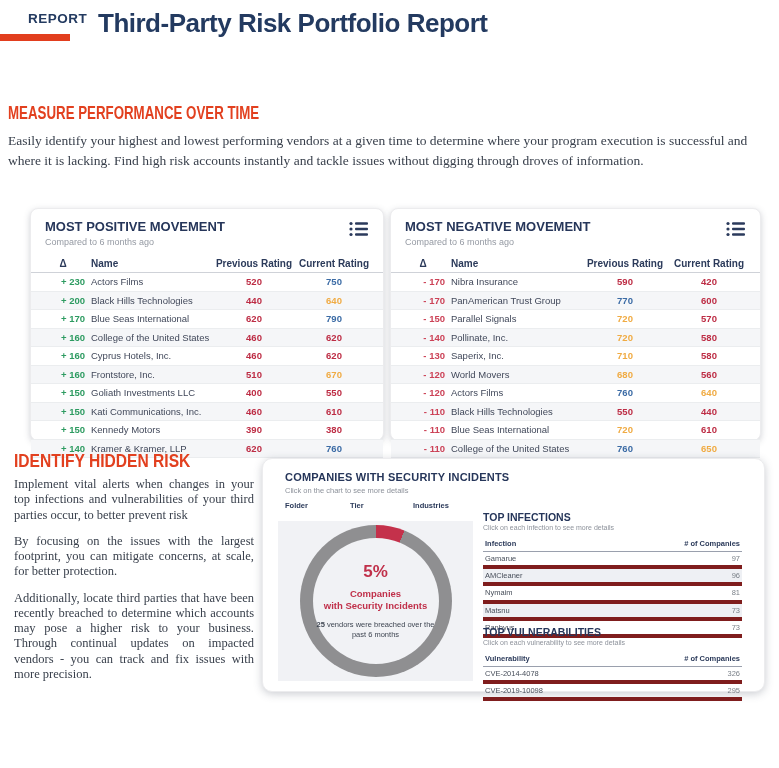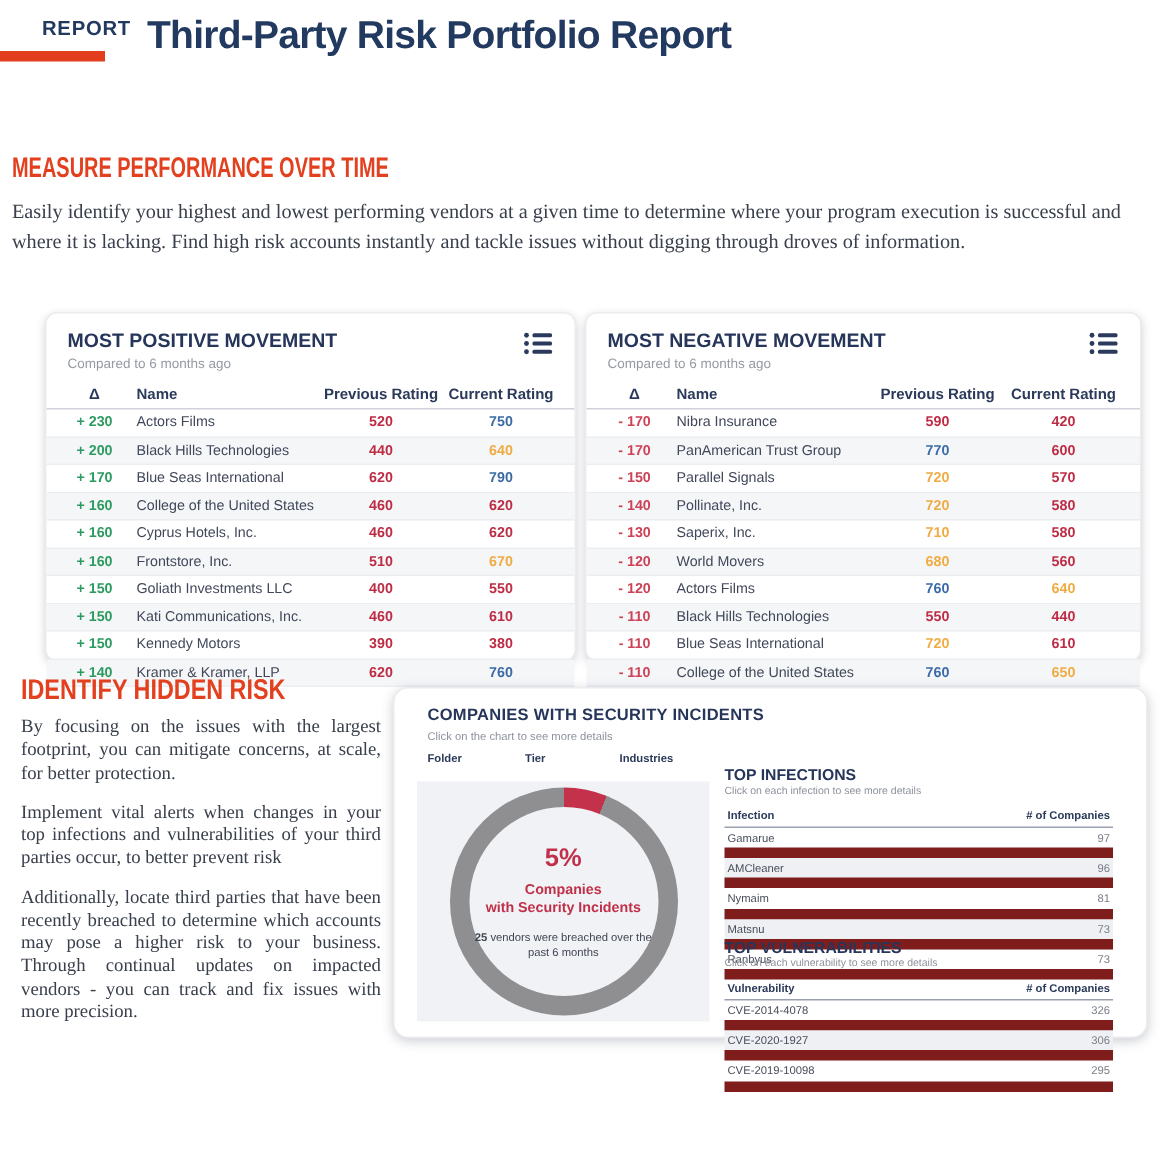--- a/index.html
+++ b/index.html
@@ -41,21 +41,21 @@
 
   .mhead,.mrow{display:grid;align-items:center;padding:0 10px;}
   .card.pos .mhead,.card.pos .mrow{grid-template-columns:44px 1fr 82px 78px;}
   .card.neg .mhead,.card.neg .mrow{grid-template-columns:44px 1fr 86px 82px;}
   .mhead{height:18px;margin-top:7px;font-size:10px;font-weight:bold;color:#2b3a5a;
          border-bottom:1px solid #cfd2d8;}
   .mhead .hc{text-align:center;}
   .mhead .hn{padding-left:6px;}
   .mrow{height:17.5px;font-size:9.5px;border-bottom:1px solid #ebedef;}
   .mrow.alt{background:#f5f6f8;}
-  .mrow .delta{font-weight:bold;text-align:center;}
+  .mrow .delta{font-weight:bold;text-align:right;}
   .delta.up{color:#2d9b61;}
   .delta.down{color:#cc4257;}
   .mrow .nm{color:#41485a;padding-left:6px;white-space:nowrap;overflow:hidden;}
   .rating{font-weight:bold;text-align:center;}
   .rating.red{color:#bd2c44;}
   .rating.orange{color:#f0ab43;}
   .rating.blue{color:#3b6ba5;}
 
   
   .panel{position:absolute;left:262px;top:458px;width:503px;height:234px;background:#fff;
@@ -83,21 +83,21 @@
   .pct-note b{font-weight:bold;}
 
   .tp{position:absolute;left:220px;width:259px;margin-top:44px;}
   .tp.infections{top:8px;}
   .tp.vulns{top:123px;}
   .tp-title{font-size:10.5px;font-weight:bold;color:#26365a;}
   .tp-sub{font-size:7px;color:#8d929b;margin-top:1px;}
   .tp-head{display:flex;justify-content:space-between;font-size:7.5px;font-weight:bold;color:#2b3a5a;
            margin-top:6px;padding:2px 2px 3px 2px;border-bottom:1px solid #9aa0ad;}
   .tp-row{display:flex;justify-content:space-between;align-items:center;height:13.2px;
-          font-size:7.5px;padding:0 2px;border-bottom:7px solid #7f1d1d;cursor:pointer;}
+          font-size:7.5px;padding:0 2px;border-bottom:4px solid #7f1d1d;cursor:pointer;}
   .tp-row.alt{background:#eef0f4;}
   .tp-row .tn{color:#474e5a;}
   .tp-row .tv{color:#7a8088;}
 </style>
 </head>
 <body>
 
 <div class="page">
 
   <div class="hdr-badge">
@@ -285,22 +285,22 @@
             <span class="nm">College of the United States</span>
             <span class="rating blue">760</span>
             <span class="rating orange">650</span>
           </div>
         </div>
     </div>
   </div>
 
   <div class="red-head sec2-head squeeze-82">IDENTIFY HIDDEN RISK</div>
   <div class="sec2-col">
+    <p>Implement vital alerts when changes in your top infections and vulnerabilities of your third parties occur, to better prevent risk</p>
     <p>By focusing on the issues with the largest footprint, you can mitigate concerns, at scale, for better protection.</p>
-    <p>Implement vital alerts when changes in your top infections and vulnerabilities of your third parties occur, to better prevent risk</p>
     <p>Additionally, locate third parties that have been recently breached to determine which accounts may pose a higher risk to your business. Through continual updates on impacted vendors - you can track and fix issues with more precision.</p>
   </div>
 
   <div class="panel">
     <div class="si-title">COMPANIES WITH SECURITY INCIDENTS</div>
     <div class="si-sub">Click on the chart to see more details</div>
 
     <div class="filters">
       <div class="filter">
         <div class="flabel">Folder</div>
@@ -368,24 +368,20 @@
       <div class="tp-sub">Click on each vulnerability to see more details</div>
       <div class="tp-head">
         <span>Vulnerability</span>
         <span># of Companies</span>
       </div>
       <div>
           <div class="tp-row">
             <span class="tn">CVE-2014-4078</span>
             <span class="tv">326</span>
           </div>
-          <div class="tp-row alt">
-            <span class="tn">CVE-2020-1927</span>
-            <span class="tv">306</span>
-          </div>
           <div class="tp-row">
             <span class="tn">CVE-2019-10098</span>
             <span class="tv">295</span>
           </div>
         </div>
     </div>
   </div>
 
 </div>
 

